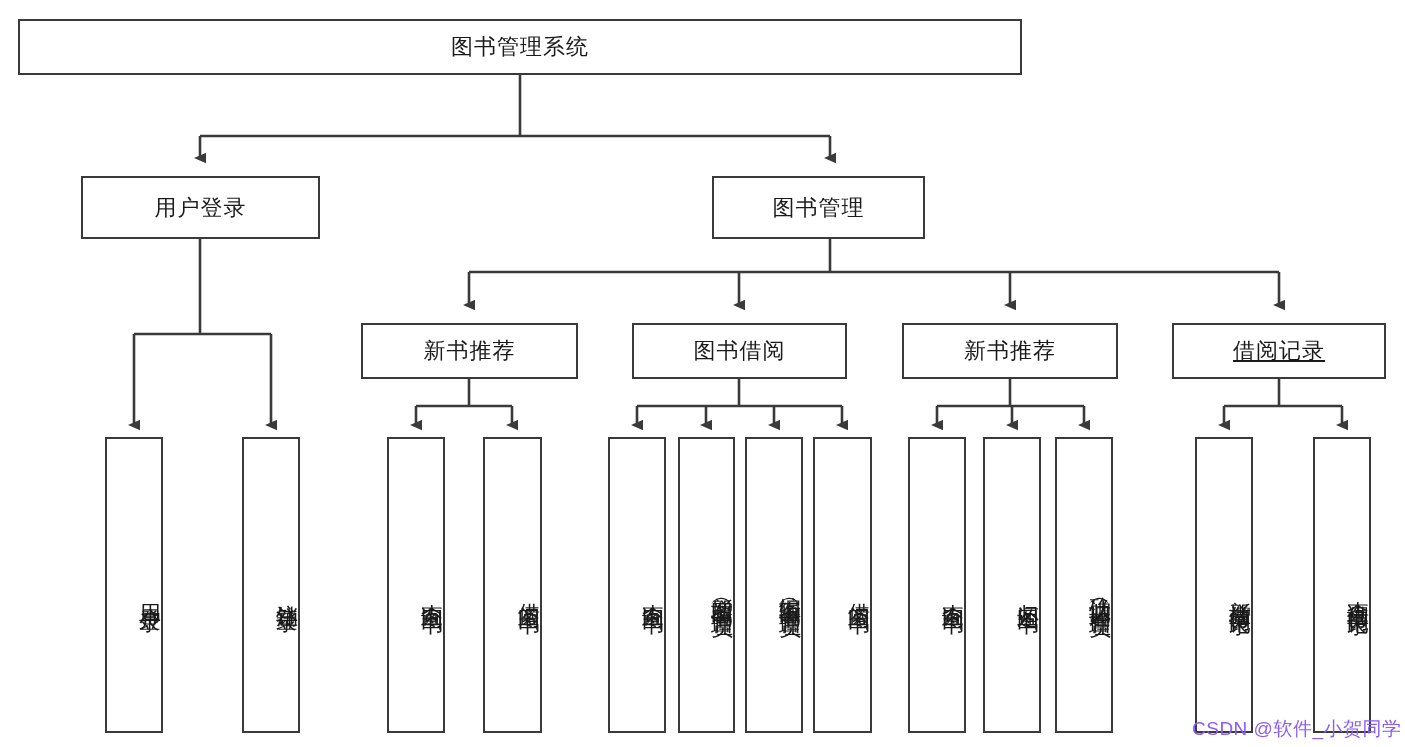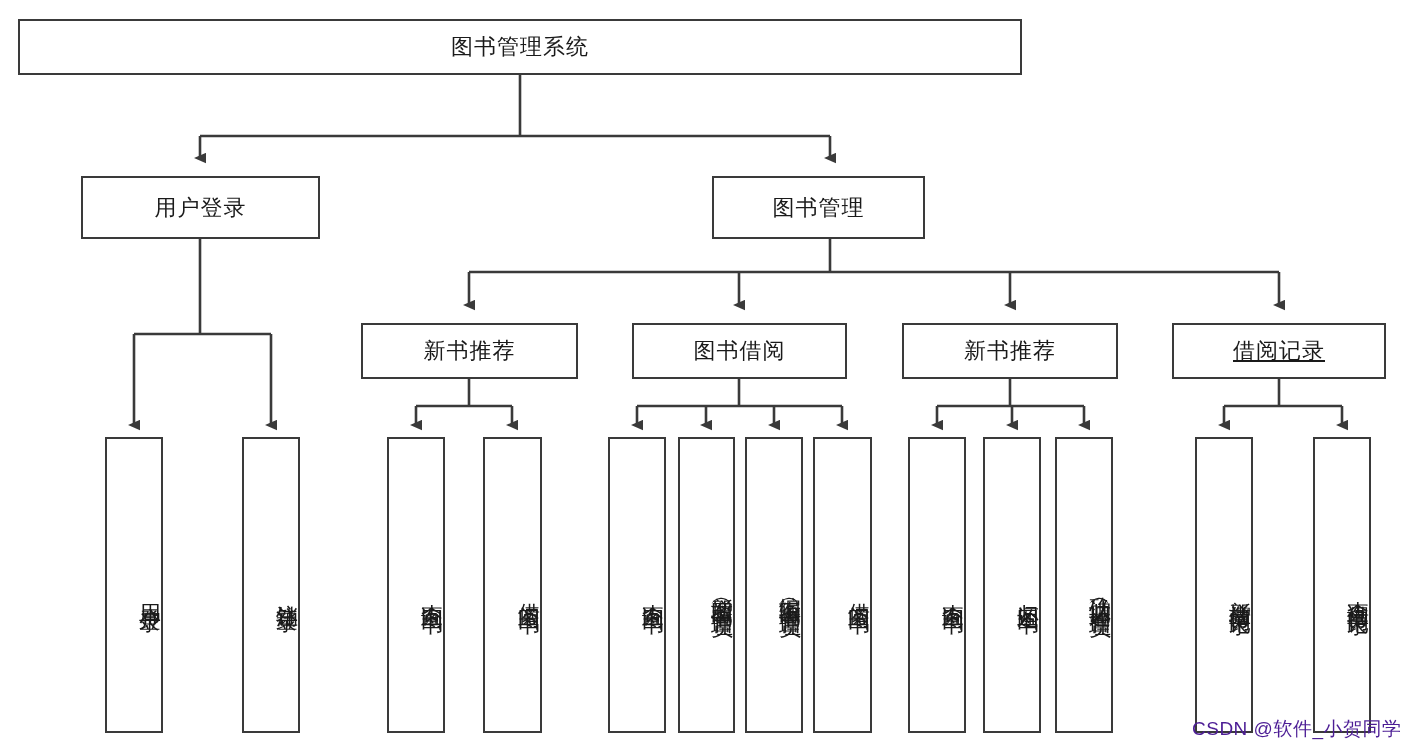--- a/index.html
+++ b/index.html
@@ -175,15 +175,15 @@
   <div class="node v" id="leaf-10" style="left: 1055px; top: 437px; width: 58px; height: 296px;">
     <span class="vlabel">确认归还（管理员）</span>
   </div>
   <div class="node v" id="leaf-11" style="left: 1195px; top: 437px; width: 58px; height: 296px;">
     <span class="vlabel">新增借阅记录</span>
   </div>
   <div class="node v" id="leaf-12" style="left: 1313px; top: 437px; width: 58px; height: 296px;">
     <span class="vlabel">查询借阅记录</span>
   </div>
 
-  <div class="watermark" id="watermark" style="left: 1192px; top: 716px; color: #4c1d95;">CSDN @软件_小贺同学</div>
+  <div class="watermark" id="watermark" style="left: 1192px; top: 716px; color: #8b5cf6;">CSDN @软件_小贺同学</div>
 
 </div>
 
 </body></html>

